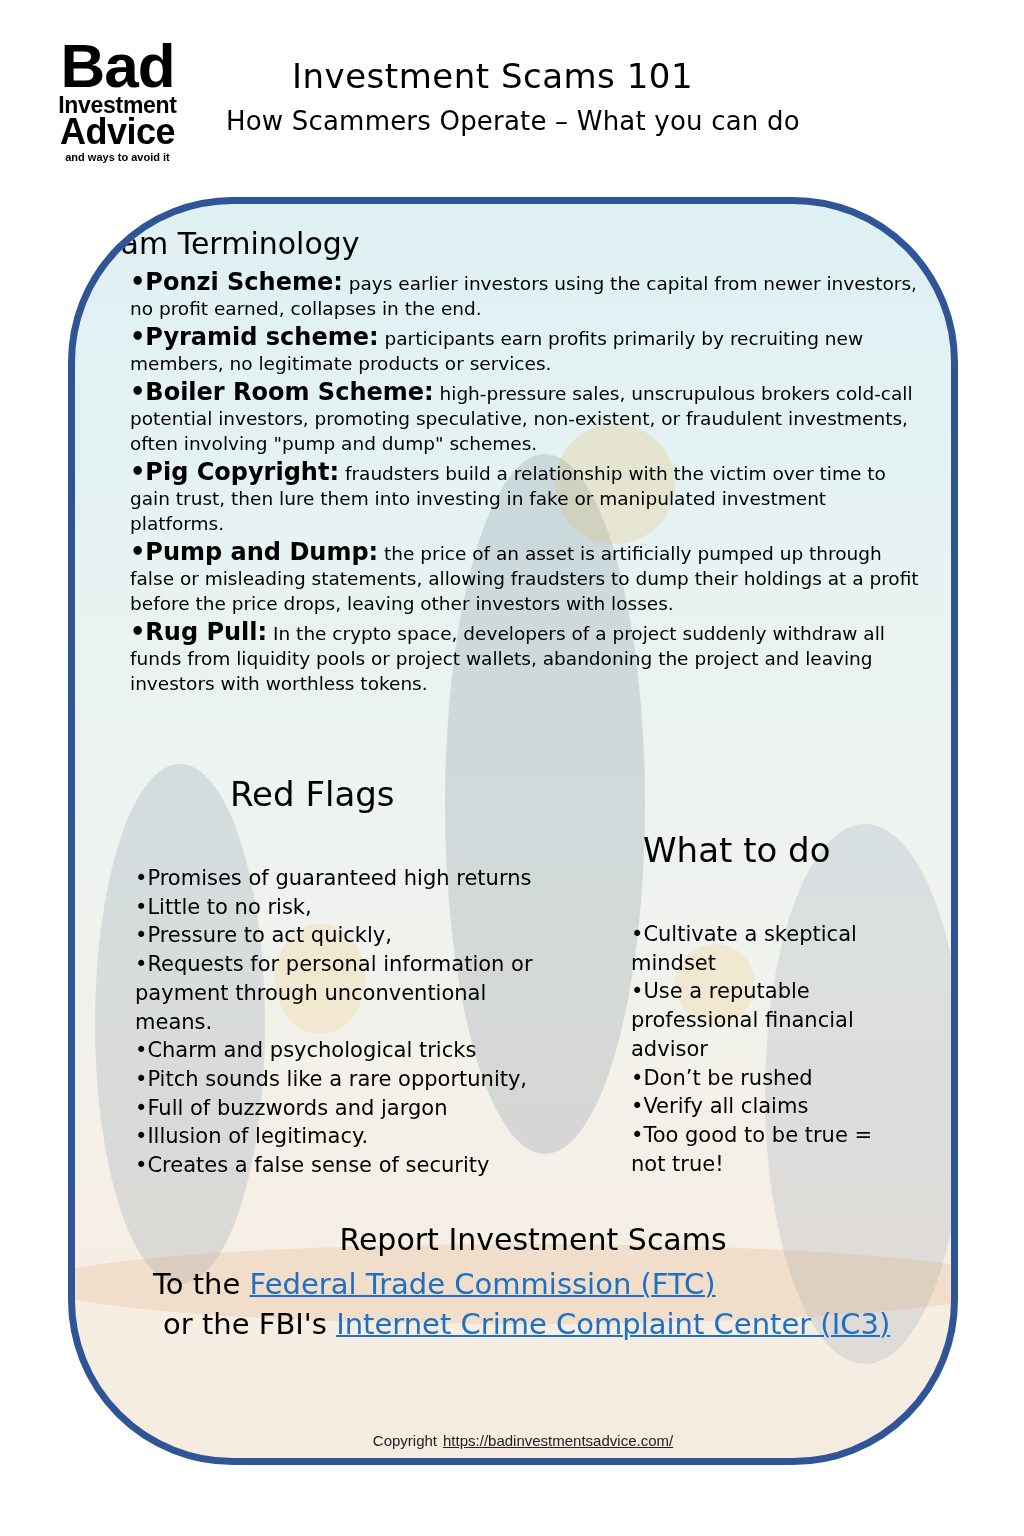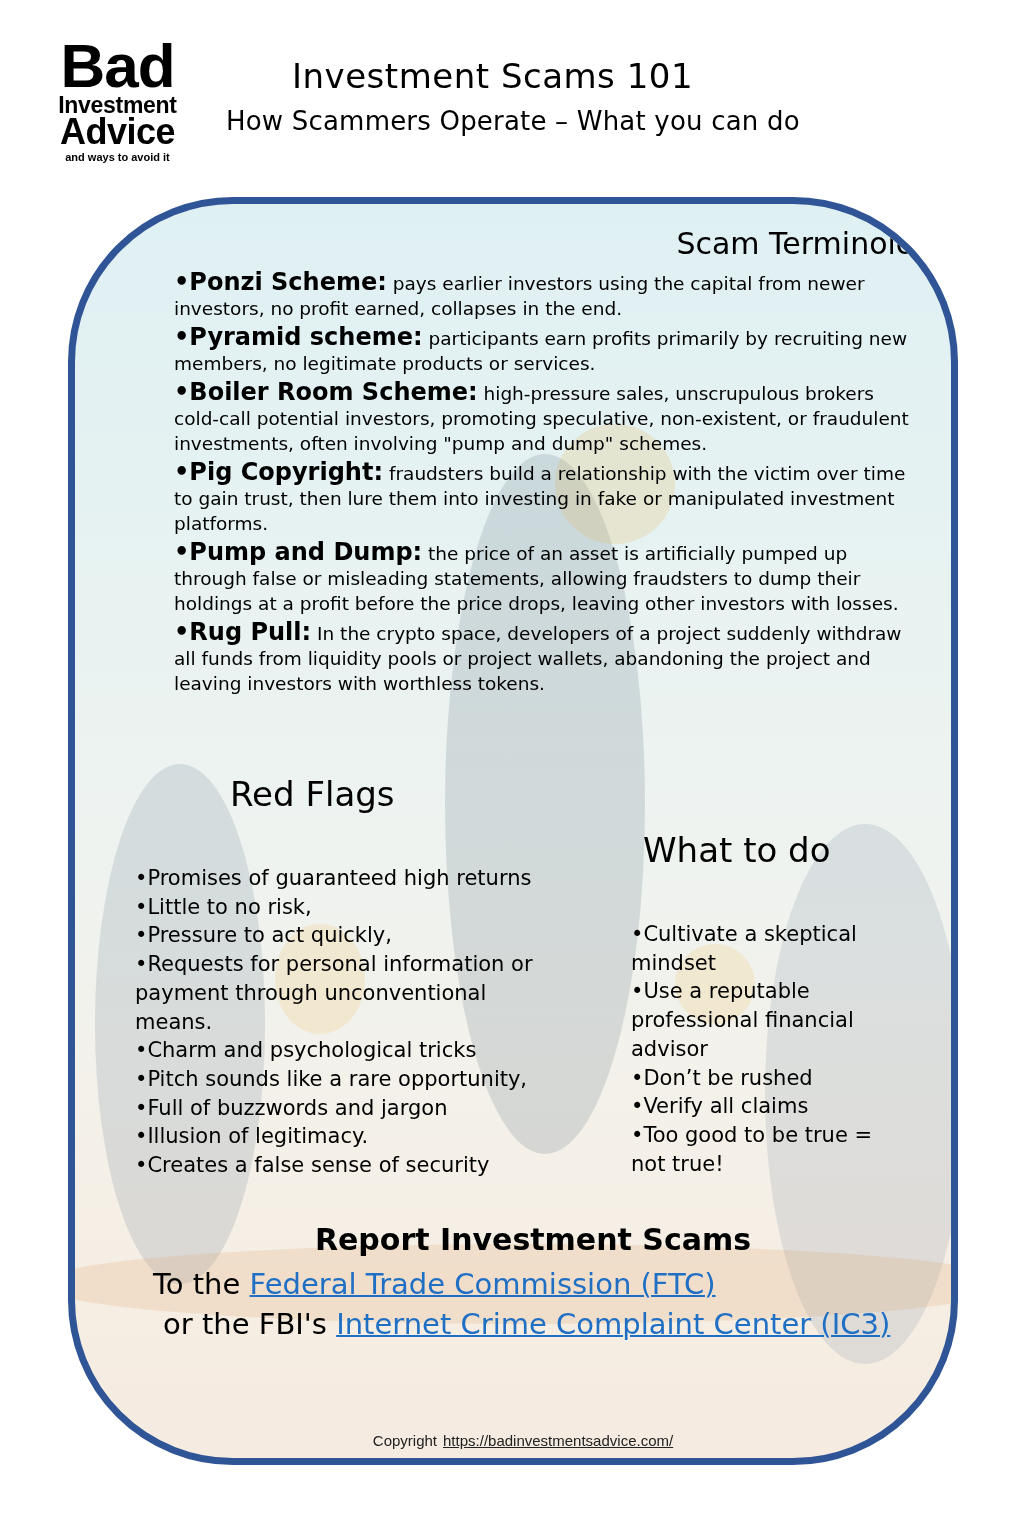--- a/index.html
+++ b/index.html
@@ -90,37 +90,36 @@
     .content {
       position: absolute;
       left: 0; top: 0; right: 0; bottom: 0;
     }
 
     .section-heading {
       position: absolute;
       font-family: "DejaVu Sans", sans-serif;
       color: #000;
     }
-    .h-terminology { left: 0; right: 0; top: 22px; text-align: right; font-size: 30px; padding-left: 10px; }
+    .h-terminology { left: 0; right: 0; top: 22px; text-align: left; font-size: 30px; padding-left: 10px; }
     .h-redflags { left: 155px; top: 570px; font-size: 34px; }
     .h-whattodo { left: 568px; top: 626px; font-size: 34px; }
-    .h-report { left: 0; right: 0; top: 1018px; text-align: center; font-size: 30px; padding-left: 40px; font-weight: bold; }
+    .h-report { left: 0; right: 0; top: 1018px; text-align: center; font-size: 30px; padding-left: 40px; }
 
     .terms {
       position: absolute;
       left: 55px;
       top: 66px;
       width: 790px;
       font-family: "DejaVu Sans", sans-serif;
     }
     .term {
       font-size: 18.5px;
       line-height: 25px;
       margin-bottom: 4px;
-      margin-left: 44px;
     }
     .term .name {
       font-size: 24px;
       font-weight: 700;
     }
     .term .bullet { font-size: 24px; font-weight: 700; }
 
     .list {
       position: absolute;
       font-family: "DejaVu Sans", sans-serif;

